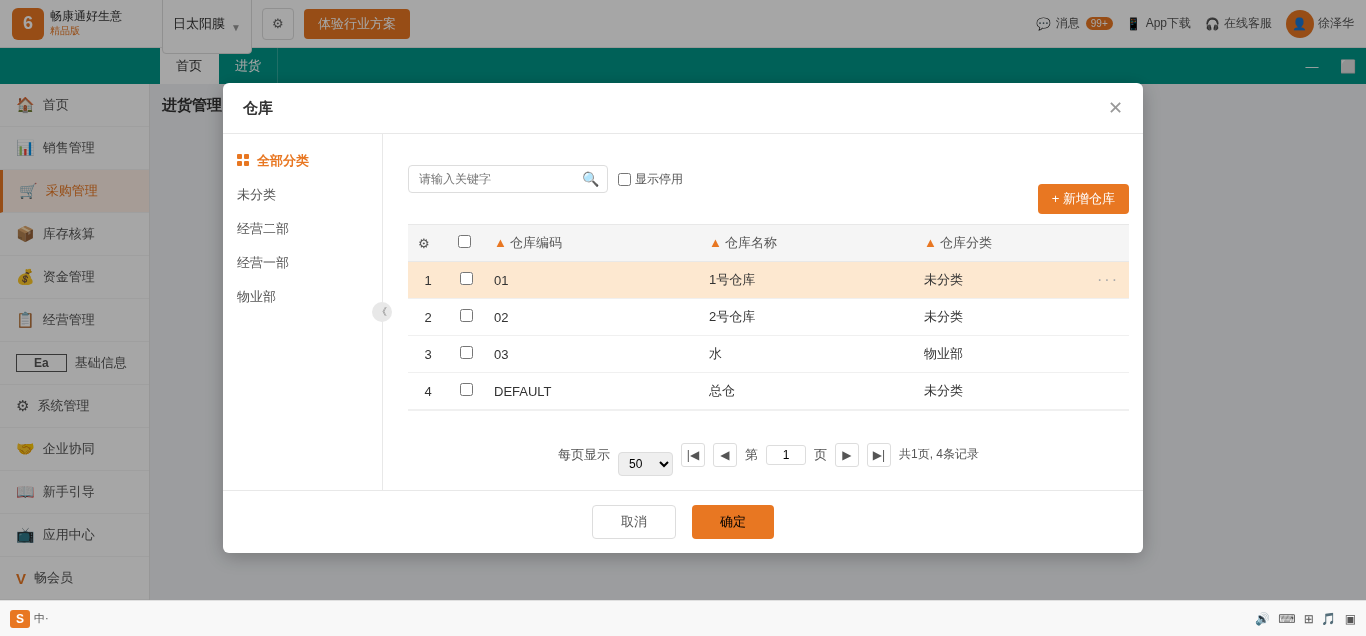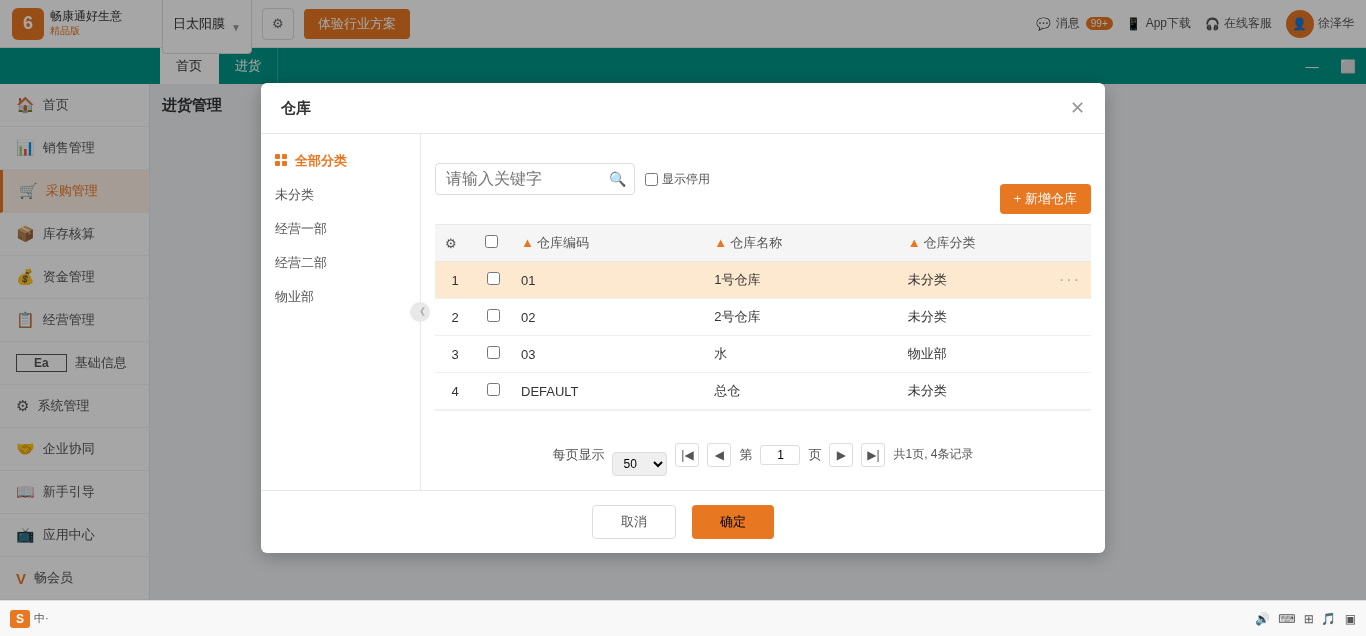--- a/index.html
+++ b/index.html
@@ -171,21 +171,21 @@
       z-index: 100;
       display: flex;
       align-items: center;
       justify-content: center;
     }
 
     
     .dialog {
       background: #fff;
       border-radius: 6px;
-      width: 844px;
+      width: 920px;
       max-height: 580px;
       box-shadow: 0 4px 20px rgba(0,0,0,0.25);
       display: flex;
       flex-direction: column;
     }
     .dialog-header {
       display: flex;
       align-items: center;
       justify-content: space-between;
       padding: 14px 20px;
@@ -198,20 +198,21 @@
     }
     .dialog-close {
       cursor: pointer;
       color: #999;
       font-size: 18px;
     }
     .dialog-body {
       display: flex;
       flex: 1;
       overflow: hidden;
+      gap: 11px;
     }
 
     
     .category-panel {
       width: 160px;
       border-right: 1px solid #e8e8e8;
       padding: 10px 0;
       flex-shrink: 0;
       position: relative;
     }
@@ -262,21 +263,21 @@
     }
     .search-input-wrap {
       position: relative;
       flex: 0 0 200px;
     }
     .search-input {
       width: 100%;
       border: 1px solid #ddd;
       border-radius: 4px;
       padding: 6px 30px 6px 10px;
-      font-size: 16px;
+      font-size: 12px;
       outline: none;
     }
     .search-icon {
       position: absolute;
       right: 8px;
       top: 50%;
       transform: translateY(-50%);
       color: #999;
       font-size: 14px;
     }
@@ -544,22 +545,22 @@
             <svg width="14" height="14" viewBox="0 0 14 14">
               <rect x="0" y="0" width="5" height="5" fill="#e87722" rx="1"></rect>
               <rect x="7" y="0" width="5" height="5" fill="#e87722" rx="1"></rect>
               <rect x="0" y="7" width="5" height="5" fill="#e87722" rx="1"></rect>
               <rect x="7" y="7" width="5" height="5" fill="#e87722" rx="1"></rect>
             </svg>
           </span>
           <span>全部分类</span>
         </div>
         <div class="category-item">未分类</div>
+        <div class="category-item">经营二部</div>
         <div class="category-item">经营一部</div>
-        <div class="category-item">经营二部</div>
         <div class="category-item">物业部</div>
         <div class="collapse-btn">《</div>
       </div>
 
       <div class="table-panel">
 
         <div class="table-toolbar">
           <div class="search-input-wrap">
             <input class="search-input" type="text" placeholder="请输入关键字" style="">
             <span class="search-icon">🔍</span>

